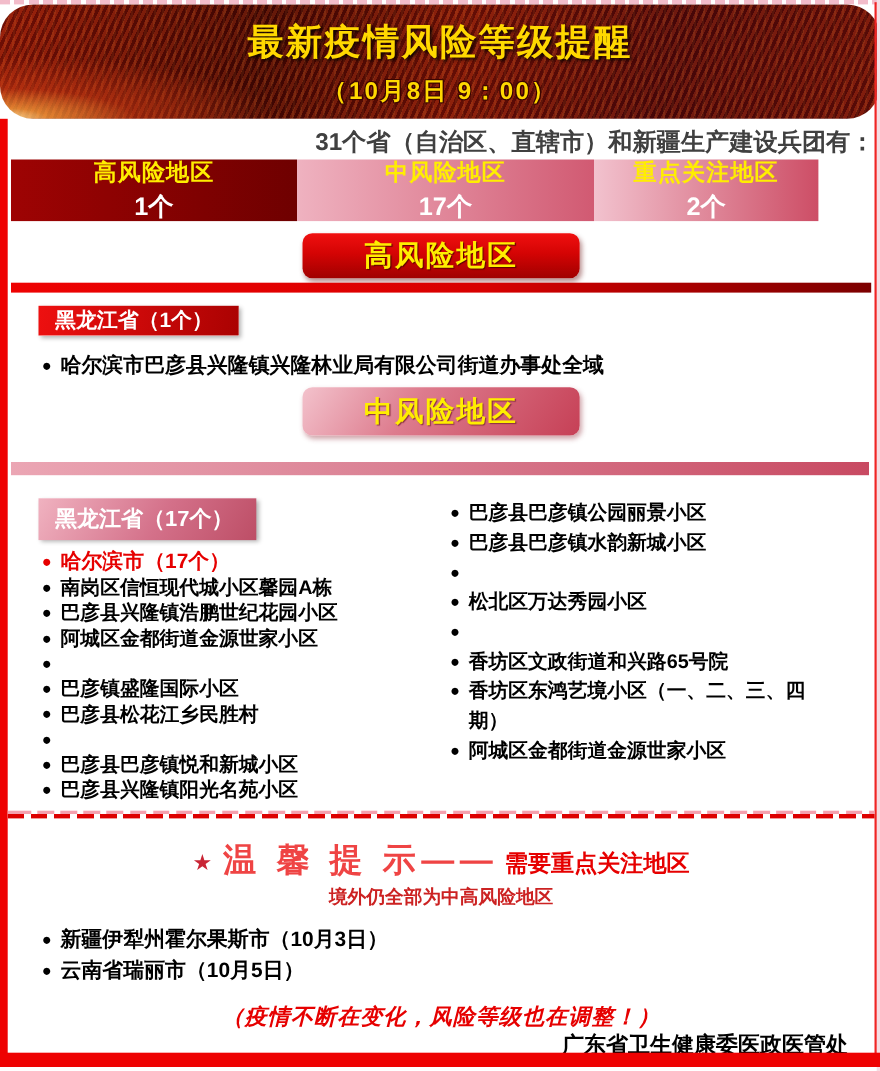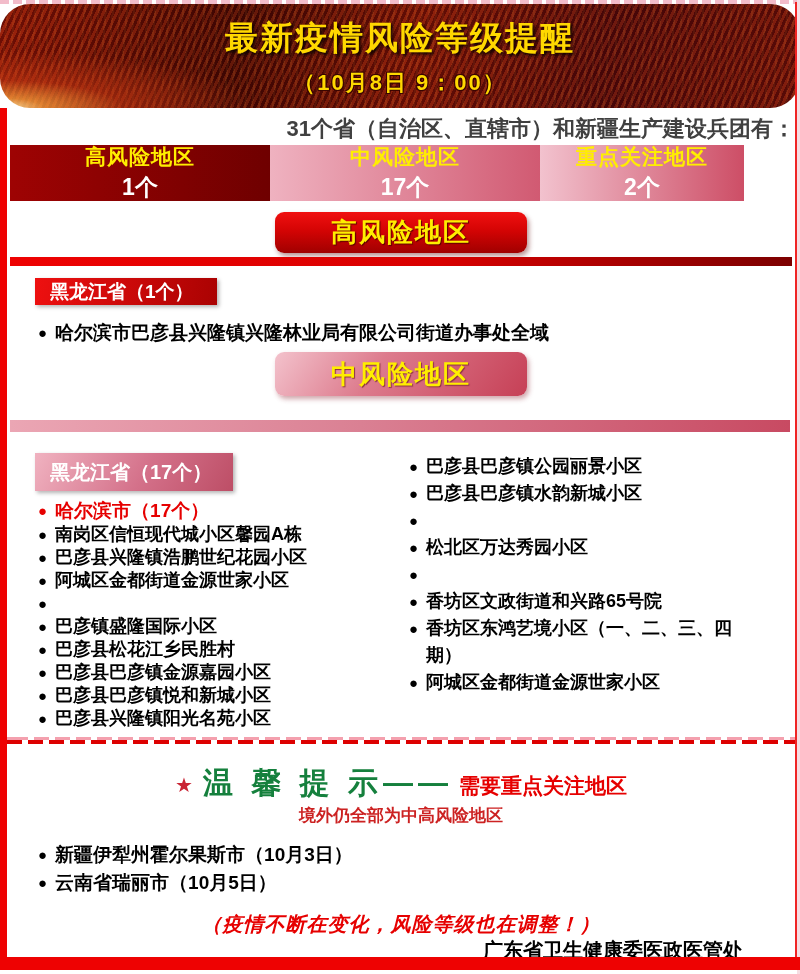--- a/index.html
+++ b/index.html
@@ -104,33 +104,33 @@
     background-image:
       repeating-linear-gradient(90deg,#f4a0ae 0 15px,rgba(0,0,0,0) 15px 21px),
       repeating-linear-gradient(90deg,#dd0000 0 15px,rgba(0,0,0,0) 15px 21px);
     background-size:100% 3px,100% 4px;
     background-position:6px 0,0 3px;
     background-repeat:repeat-x;
   }
 
   .tips-line{ display:flex; justify-content:center; align-items:baseline; margin-top:20px; line-height:38px; }
   .star{ align-self:center; font-size:20px; color:#c92535; margin-right:10px; line-height:20px; }
-  .tips-big{ font-size:30px; font-weight:bold; color:#15803d; letter-spacing:5px; }
+  .tips-big{ font-size:30px; font-weight:bold; color:#ef4444; letter-spacing:5px; }
   .tips-small{ font-size:21px; font-weight:bold; color:#e60000; margin-left:6px; }
   .tips-note{ text-align:center; font-size:17px; font-weight:bold; color:#cc2222; line-height:22px; }
 
   .watch-list{ margin:14px 0 0 31px; }
   .watch-list li{ font-size:19px; font-weight:bold; line-height:28px; }
 
   .foot-note{
     margin-top:14px; text-align:center; font-size:20px; font-weight:bold; font-style:italic;
     color:#e60000; letter-spacing:1px; line-height:26px;
     font-family:"DejaVu Serif","Liberation Serif",serif;
   }
-  .signature{ margin-top:2px; text-align:right; padding-right:52px; font-size:20px; font-weight:bold; color:#000; line-height:22px; }
+  .signature{ margin-top:2px; text-align:right; padding-right:24px; font-size:20px; font-weight:bold; color:#000; line-height:22px; }
 </style>
 </head>
 <body>
 
 <div class="page">
   <div class="top-edge"></div>
 
   <div class="banner">
     <div class="title">最新疫情风险等级提醒</div>
     <div class="subtitle">（10月8日 9：00）</div>
@@ -202,21 +202,20 @@
           <li>
               <span class="blt">●</span>
               <span class="txt">巴彦镇盛隆国际小区</span>
             </li>
           <li>
               <span class="blt">●</span>
               <span class="txt">巴彦县松花江乡民胜村</span>
             </li>
           <li>
               <span class="blt">●</span>
-              <span class="txt">巴彦县巴彦镇金源嘉园小区</span>
             </li>
           <li>
               <span class="blt">●</span>
               <span class="txt">巴彦县巴彦镇悦和新城小区</span>
             </li>
           <li>
               <span class="blt">●</span>
               <span class="txt">巴彦县兴隆镇阳光名苑小区</span>
             </li>
         </ul>

